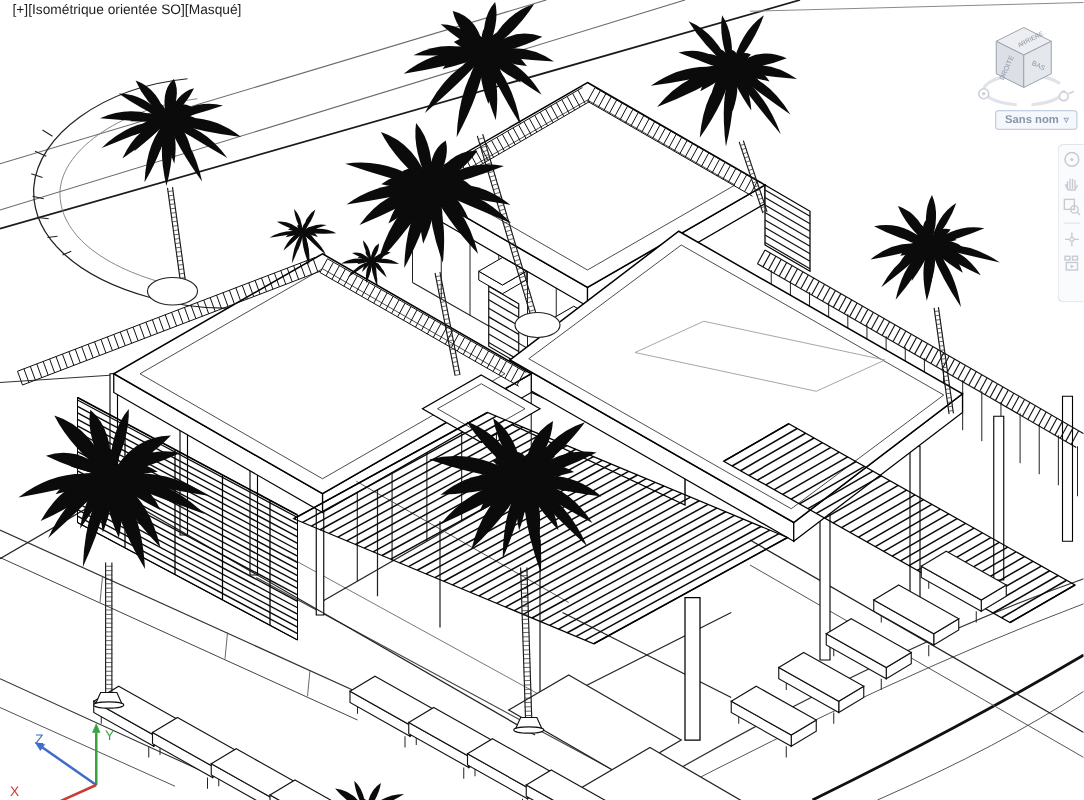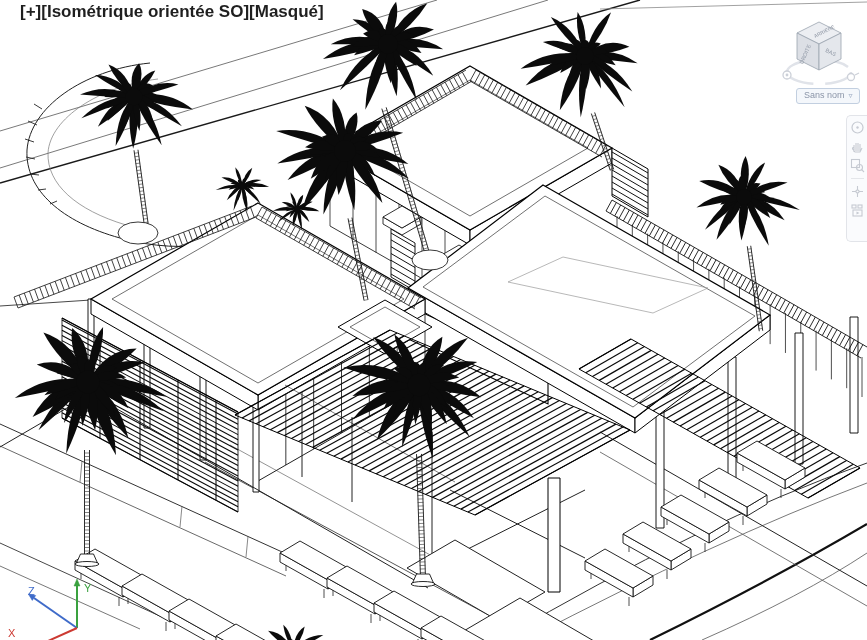--- a/index.html
+++ b/index.html
@@ -1,24 +1,24 @@
 <!DOCTYPE html>
 <html><head>
 <meta charset="utf-8">
 <style>
   html,body{margin:0;padding:0;background:#fff;}
   #stage{position:relative;width:867px;height:640px;background:#ffffff;overflow:hidden;
          font-family:"Liberation Sans",sans-serif;}
   #scene{position:absolute;left:0;top:0;}
-  .vp-label{position:absolute;left:20px;top:2px;font-size:17px;color:#1f1f1f;letter-spacing:0;white-space:nowrap;font-weight:bold;}
+  .vp-label{position:absolute;left:10px;top:2px;font-size:11px;color:#1f1f1f;letter-spacing:0;white-space:nowrap;}
   .vp-label span{cursor:default;}
   .viewcube-wrap{position:absolute;left:779px;top:12px;width:86px;height:76px;}
   .ucs-pill{position:absolute;left:796px;top:88px;display:flex;align-items:center;gap:4px;
             padding:1px 6px 2px 7px;border:1px solid #c2cfe0;border-radius:3px;background:#f4f7fb;
-            color:#8b95a8;font-size:9px;line-height:11px;}
+            color:#8b95a8;font-size:9px;line-height:11px;font-weight:bold;}
   .ucs-pill .caret{font-size:8px;color:#9aa8c0;}
   .navbar{position:absolute;right:0;top:115px;width:21px;height:127px;background:#fafbfd;
           border:1px solid #e2e4e9;border-right:none;border-radius:5px 0 0 5px;
           display:flex;flex-direction:column;align-items:center;padding:4px 0 0 0;gap:4px;box-sizing:border-box;}
   .nav-icon{width:15px;height:15px;flex:0 0 auto;}
   .nav-icon svg{display:block;}
   .nav-divider{width:13px;height:1px;background:#e4e6ea;margin:1px 0;}
 </style>
 </head>
 <body>

